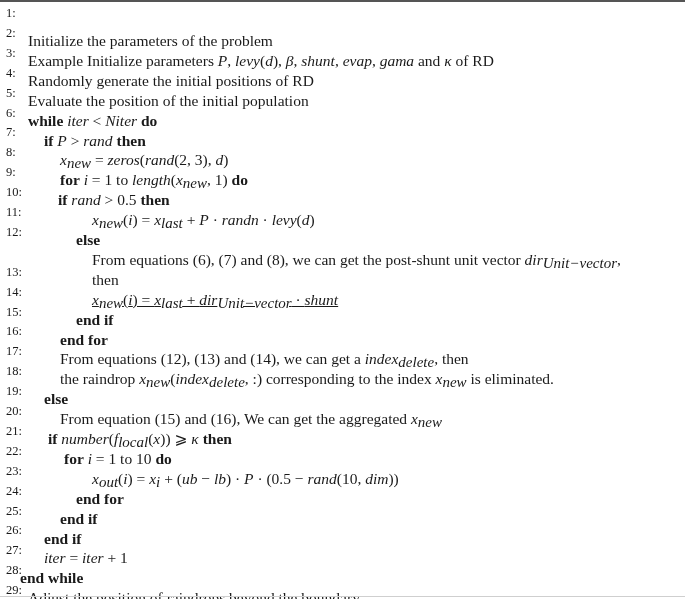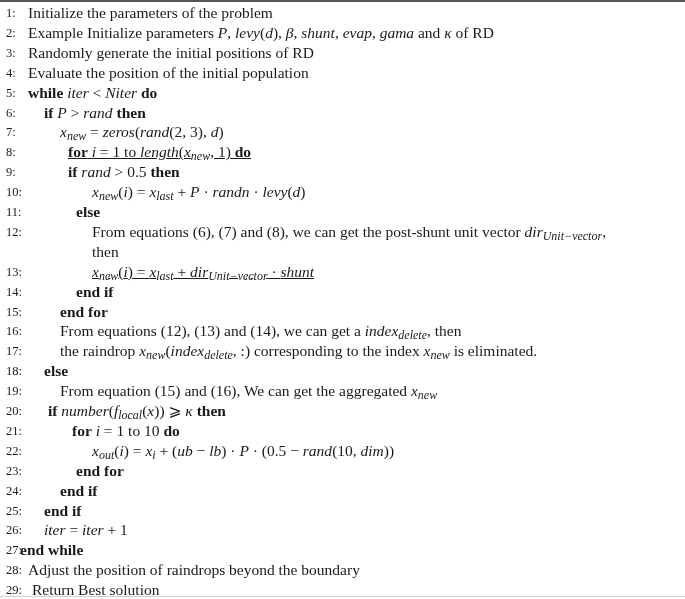--- a/index.html
+++ b/index.html
@@ -3,24 +3,24 @@
 <meta charset="utf-8">
 <style>
   html, body { margin: 0; padding: 0; background: #ffffff; }
   body { width: 685px; height: 599px; overflow: hidden; position: relative;
          font-family: "Liberation Serif", "DejaVu Serif", serif; color: #1a1a1a; }
   .algo { position: absolute; left: 0; top: 0; width: 685px; height: 599px; }
   .top-rule { position: absolute; left: 0; top: 0; width: 685px; height: 2px; background: #555; }
   .bottom-rule { position: absolute; left: 0; top: 596px; width: 685px; height: 1px; background: #cfcfcf; }
   .line { position: absolute; left: 0; height: 20px; line-height: 20px; font-size: 15.5px; white-space: nowrap; }
   .num { position: absolute; left: 6px; width: 22px; font-size: 12.5px; }
-  .txt { position: absolute; white-space: nowrap; }
+  .txt { position: absolute; white-space: nowrap; margin-top: 28px; }
   b { font-weight: bold; }
   i { font-style: italic; }
-  sub { font-size: 12px; font-style: italic; vertical-align: -3px; line-height: 0; }
+  sub { font-size: 15px; font-style: italic; vertical-align: -3px; line-height: 0; }
 </style>
 </head>
 <body>
 
 <div class="algo">
   <div class="top-rule"></div>
   <div id="lines">
       <div class="line" style="top: 3px;">
         <span class="num">1:</span>
         <span class="txt" style="left: 28px;">Initialize the parameters of the problem</span>
@@ -44,25 +44,25 @@
       <div class="line" style="top: 102.5px;">
         <span class="num">6:</span>
         <span class="txt" style="left: 44px;"><b>if</b> <i>P</i> &gt; <i>rand</i> <b>then</b></span>
       </div>
       <div class="line" style="top: 122.4px;">
         <span class="num">7:</span>
         <span class="txt" style="left: 60px;"><i>x</i><sub>new</sub> = <i>zeros</i>(<i>rand</i>(2, 3), <i>d</i>)</span>
       </div>
       <div class="line" style="top: 142.3px;">
         <span class="num">8:</span>
-        <span class="txt" style="left: 68px; text-decoration: underline;"><b>for</b> <i>i</i> = 1 to <i>length</i>(<i>x</i><sub>new</sub>, 1) <b>do</b></span>
+        <span class="txt" style="left: 60px;"><b>for</b> <i>i</i> = 1 to <i>length</i>(<i>x</i><sub>new</sub>, 1) <b>do</b></span>
       </div>
       <div class="line" style="top: 162.2px;">
         <span class="num">9:</span>
-        <span class="txt" style="left: 68px;"><b>if</b> <i>rand</i> &gt; 0.5 <b>then</b></span>
+        <span class="txt" style="left: 58px;"><b>if</b> <i>rand</i> &gt; 0.5 <b>then</b></span>
       </div>
       <div class="line" style="top: 182.1px;">
         <span class="num">10:</span>
         <span class="txt" style="left: 92px;"><i>x</i><sub>new</sub>(<i>i</i>) = <i>x</i><sub>last</sub> + <i>P</i> · <i>randn</i> · <i>levy</i>(<i>d</i>)</span>
       </div>
       <div class="line" style="top: 202px;">
         <span class="num">11:</span>
         <span class="txt" style="left: 76px;"><b>else</b></span>
       </div>
       <div class="line" style="top: 221.9px;">
@@ -100,21 +100,21 @@
       <div class="line" style="top: 381.1px;">
         <span class="num">19:</span>
         <span class="txt" style="left: 60px;">From equation (15) and (16), We can get the aggregated <i>x</i><sub>new</sub></span>
       </div>
       <div class="line" style="top: 401px;">
         <span class="num">20:</span>
         <span class="txt" style="left: 48px;"><b>if</b> <i>number</i>(<i>f</i><sub>local</sub>(<i>x</i>)) ⩾ <i>κ</i> <b>then</b></span>
       </div>
       <div class="line" style="top: 420.9px;">
         <span class="num">21:</span>
-        <span class="txt" style="left: 72px; text-align: right;"><b>for</b> <i>i</i> = 1 to 10 <b>do</b></span>
+        <span class="txt" style="left: 64px; text-align: right;"><b>for</b> <i>i</i> = 1 to 10 <b>do</b></span>
       </div>
       <div class="line" style="top: 440.8px;">
         <span class="num">22:</span>
         <span class="txt" style="left: 92px;"><i>x</i><sub>out</sub>(<i>i</i>) = <i>x</i><sub>i</sub> + (<i>ub</i> − <i>lb</i>) · <i>P</i> · (0.5 − <i>rand</i>(10, <i>dim</i>))</span>
       </div>
       <div class="line" style="top: 460.7px;">
         <span class="num">23:</span>
         <span class="txt" style="left: 76px;"><b>end for</b></span>
       </div>
       <div class="line" style="top: 480.6px;">

